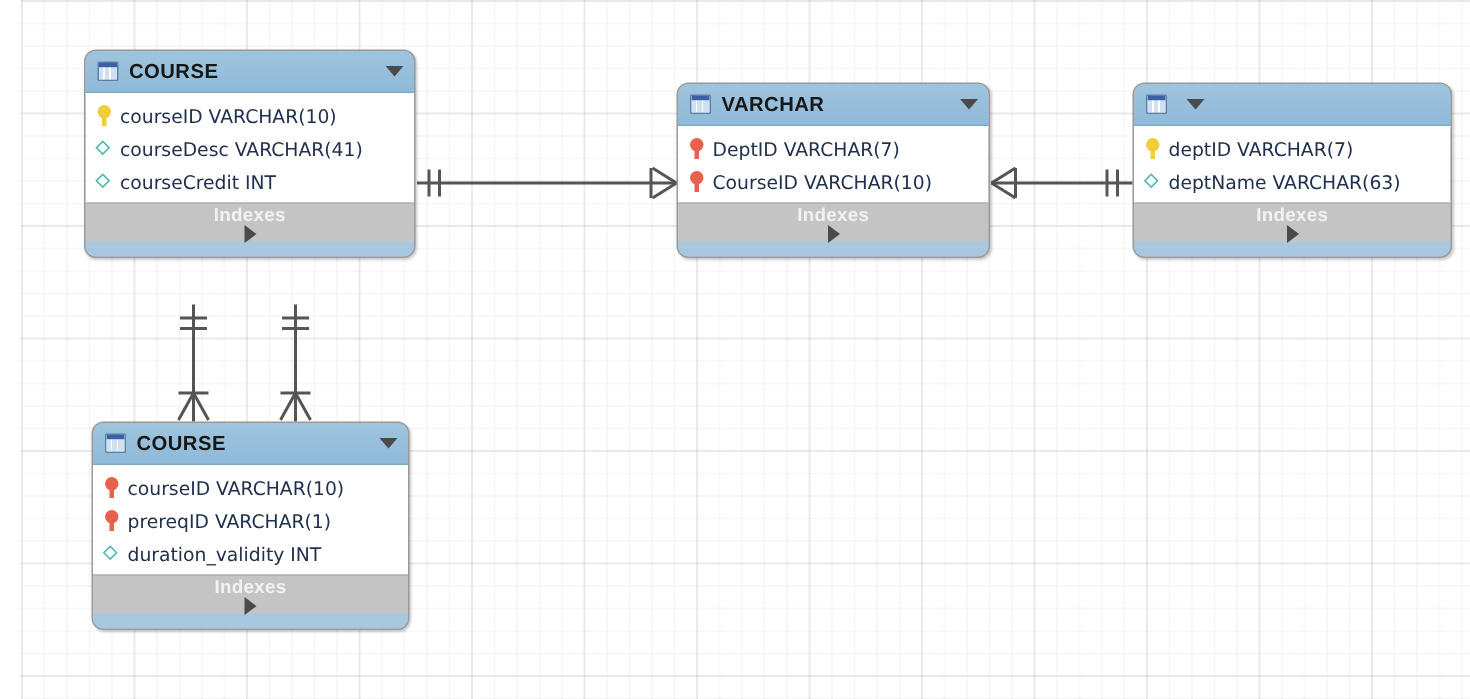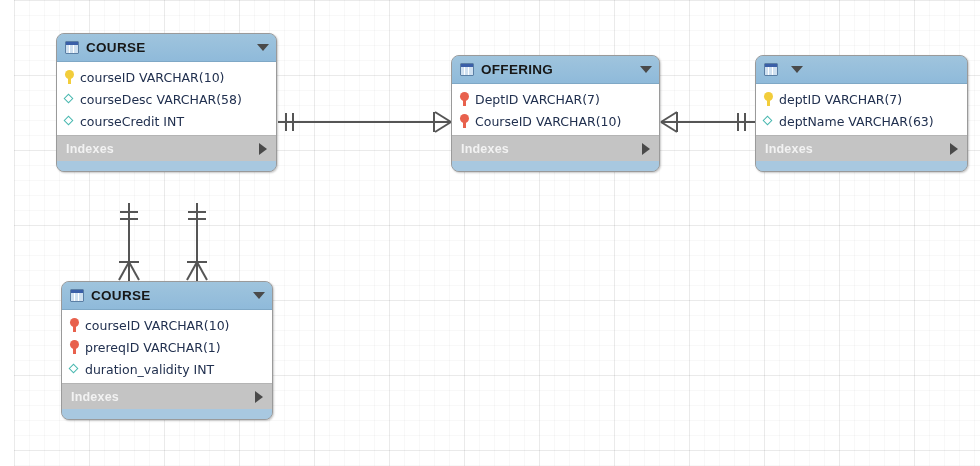--- a/index.html
+++ b/index.html
@@ -147,20 +147,21 @@
     box-sizing: border-box;
     background: #ffffff;
   }
   .ent-indexes {
     height: 25px;
     display: flex;
     align-items: center;
     padding: 0 9px 0 9px;
     background: #c4c4c4;
     border-top: 1px solid #b4b4b4;
+    flex-direction: column;
   }
   .idx-label {
     font-size: 12.5px;
     font-weight: bold;
     color: #f2f2f2;
     flex: 1 1 auto;
     letter-spacing: 0.2px;
   }
   .caret-right {
     width: 0; height: 0;
@@ -237,38 +238,38 @@
       <span class="ent-title">COURSE</span>
       <span class="caret-down"></span>
     </div>
     <div class="ent-fields">
       <div class="field">
         <span class="key-icon key-pk"></span>
         <span class="field-label">courseID VARCHAR(10)</span>
       </div>
       <div class="field">
         <span class="diamond-icon"></span>
-        <span class="field-label">courseDesc VARCHAR(58)</span>
+        <span class="field-label">courseDesc VARCHAR(41)</span>
       </div>
       <div class="field">
         <span class="diamond-icon"></span>
         <span class="field-label">courseCredit INT</span>
       </div>
     </div>
     <div class="ent-indexes">
       <span class="idx-label">Indexes</span>
       <span class="caret-right"></span>
     </div>
     <div class="ent-foot"></div>
   </div>
 
   <div class="entity" style="left:437px; top:55px; width:209px;">
     <div class="ent-header">
       <span class="tbl-icon"></span>
-      <span class="ent-title">OFFERING</span>
+      <span class="ent-title">VARCHAR</span>
       <span class="caret-down"></span>
     </div>
     <div class="ent-fields">
       <div class="field">
         <span class="key-icon key-fk"></span>
         <span class="field-label">DeptID VARCHAR(7)</span>
       </div>
       <div class="field">
         <span class="key-icon key-fk"></span>
         <span class="field-label">CourseID VARCHAR(10)</span>

